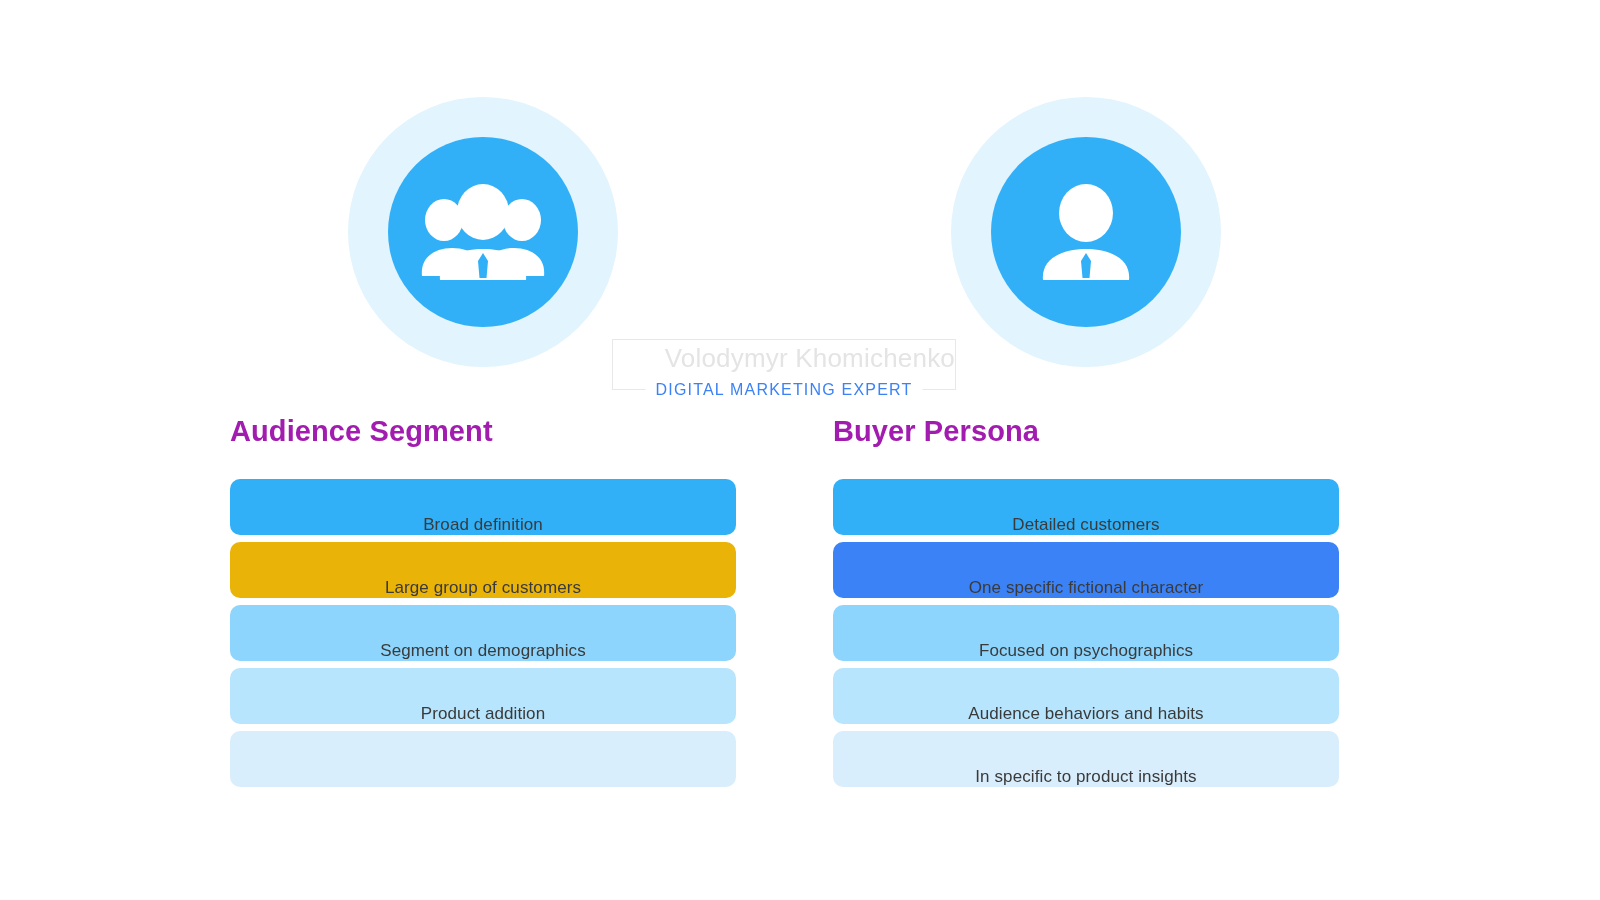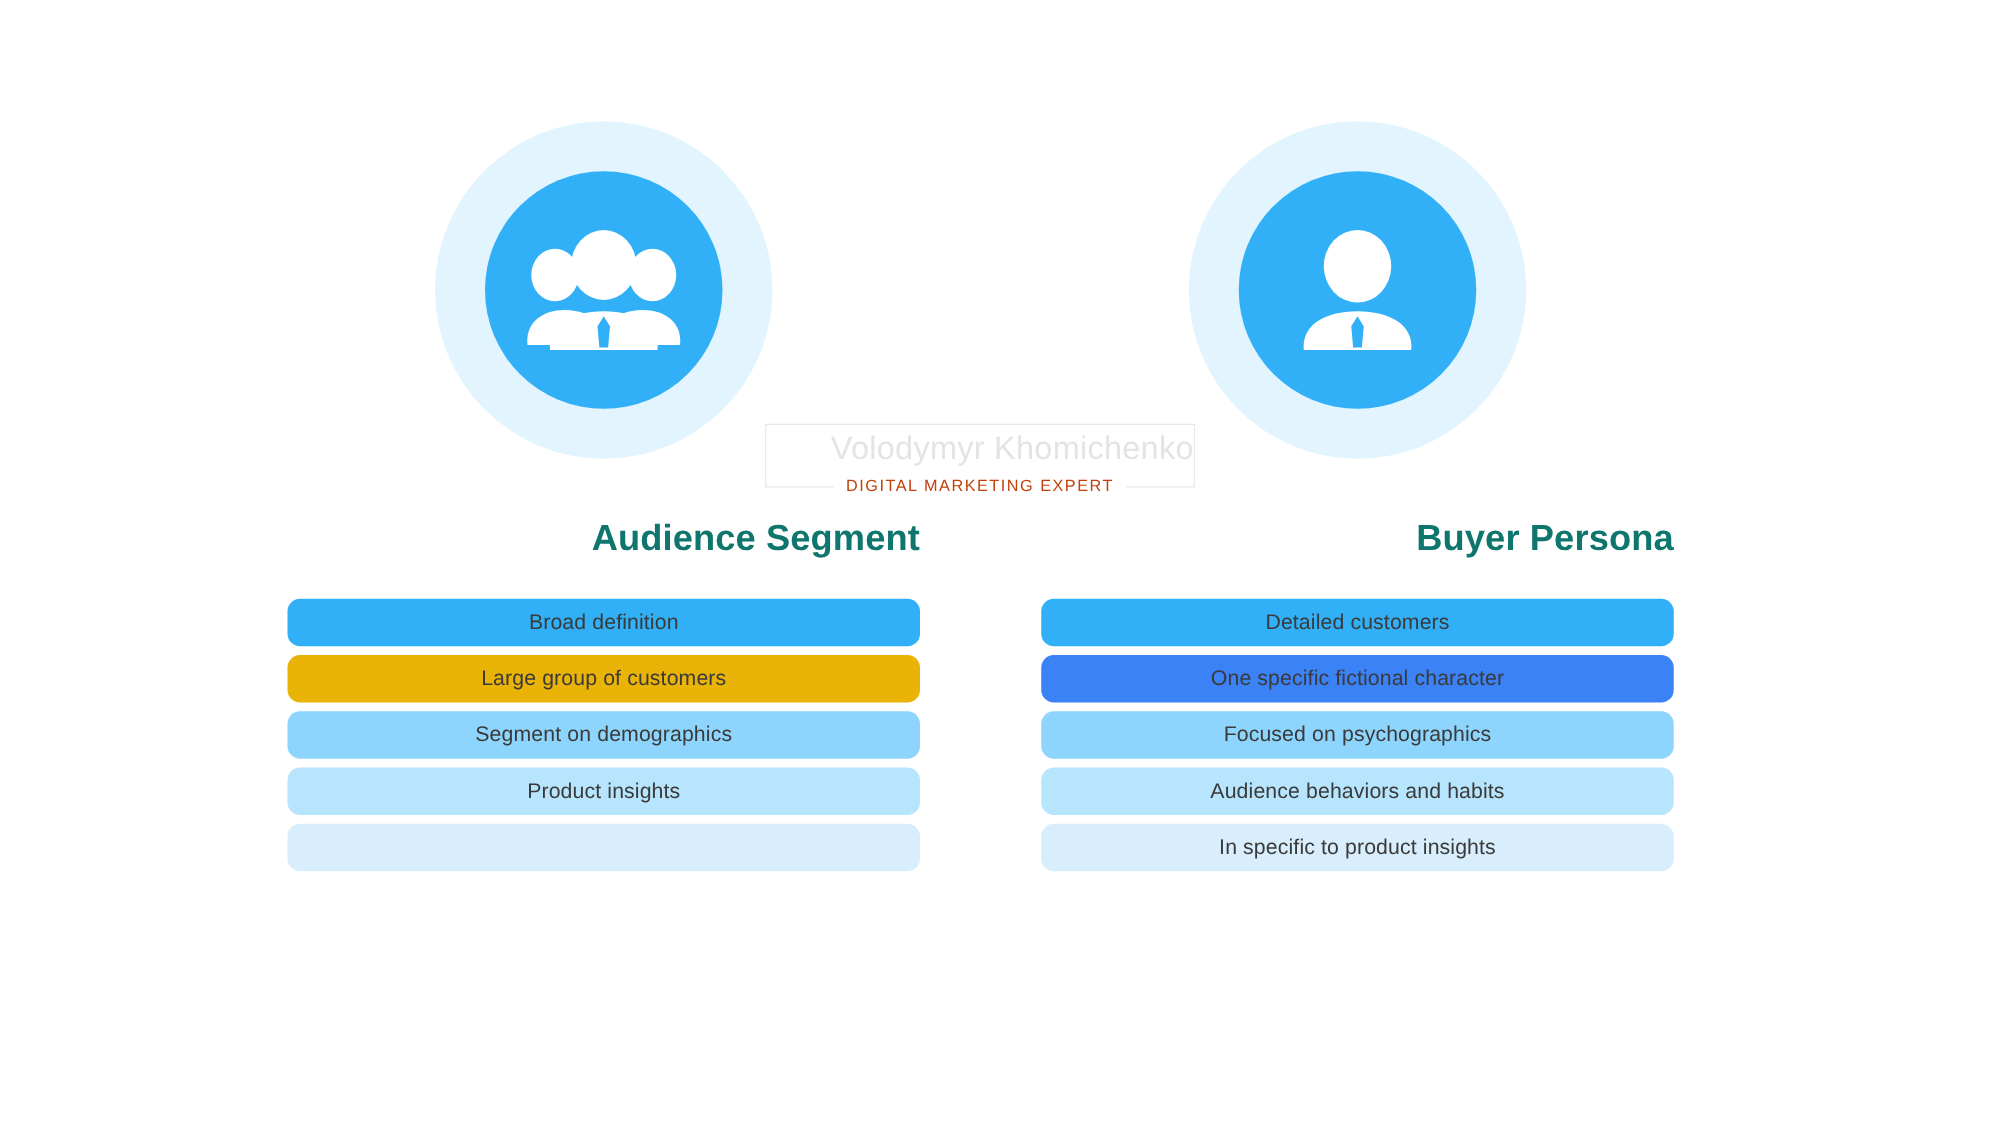--- a/index.html
+++ b/index.html
@@ -54,41 +54,41 @@
     justify-content: center;
   }
   .icon-inner svg { display: block; }
 
   
   .col-heading {
     position: absolute;
     top: 415px;
     left: 0;
     width: 100%;
-    text-align: right;
+    text-align: left;
     font-size: 29px;
     font-weight: bold;
-    color: #0f766e;
+    color: #a21caf;
     letter-spacing: 0.1px;
     white-space: nowrap;
   }
 
   
   .bar-stack {
     position: absolute;
     top: 479px;
     left: 0;
     width: 100%;
   }
   .bar {
-    height: 38px;
+    height: 56px;
     border-radius: 10px;
     margin-bottom: 7px;
     display: flex;
-    align-items: center;
+    align-items: flex-end;
     justify-content: center;
     box-sizing: border-box;
   }
   .bar:last-child { margin-bottom: 0; }
   .bar-label {
     font-size: 17px;
     color: #3a3a3a;
     letter-spacing: 0.1px;
     white-space: nowrap;
   }
@@ -115,22 +115,22 @@
     white-space: nowrap;
     letter-spacing: 0.2px;
   }
   .wm-sub {
     position: absolute;
     left: 50%;
     transform: translateX(-50%);
     top: 41px;
     padding: 0 10px;
     background: #ffffff;
-    font-size: 13px;
-    color: #c2410c;
+    font-size: 16px;
+    color: #3b82f6;
     letter-spacing: 1.2px;
     white-space: nowrap;
   }
 </style>
 </head>
 <body style="background: rgb(255, 255, 255);">
 
 <div class="canvas">
 
   <div class="column left">
@@ -162,21 +162,21 @@
       <div class="bar" style="background:#31b0f7;">
         <span class="bar-label">Broad definition</span>
       </div>
       <div class="bar" style="background:#eab308;">
         <span class="bar-label">Large group of customers</span>
       </div>
       <div class="bar" style="background:#8dd5fc;">
         <span class="bar-label">Segment on demographics</span>
       </div>
       <div class="bar" style="background:#b7e5fd;">
-        <span class="bar-label">Product insights</span>
+        <span class="bar-label">Product addition</span>
       </div>
       <div class="bar" style="background:#d9eefc;">
         <span class="bar-label"></span>
       </div>
     </div>
   </div>
 
   <div class="column right">
 
     <div class="icon-badge">

